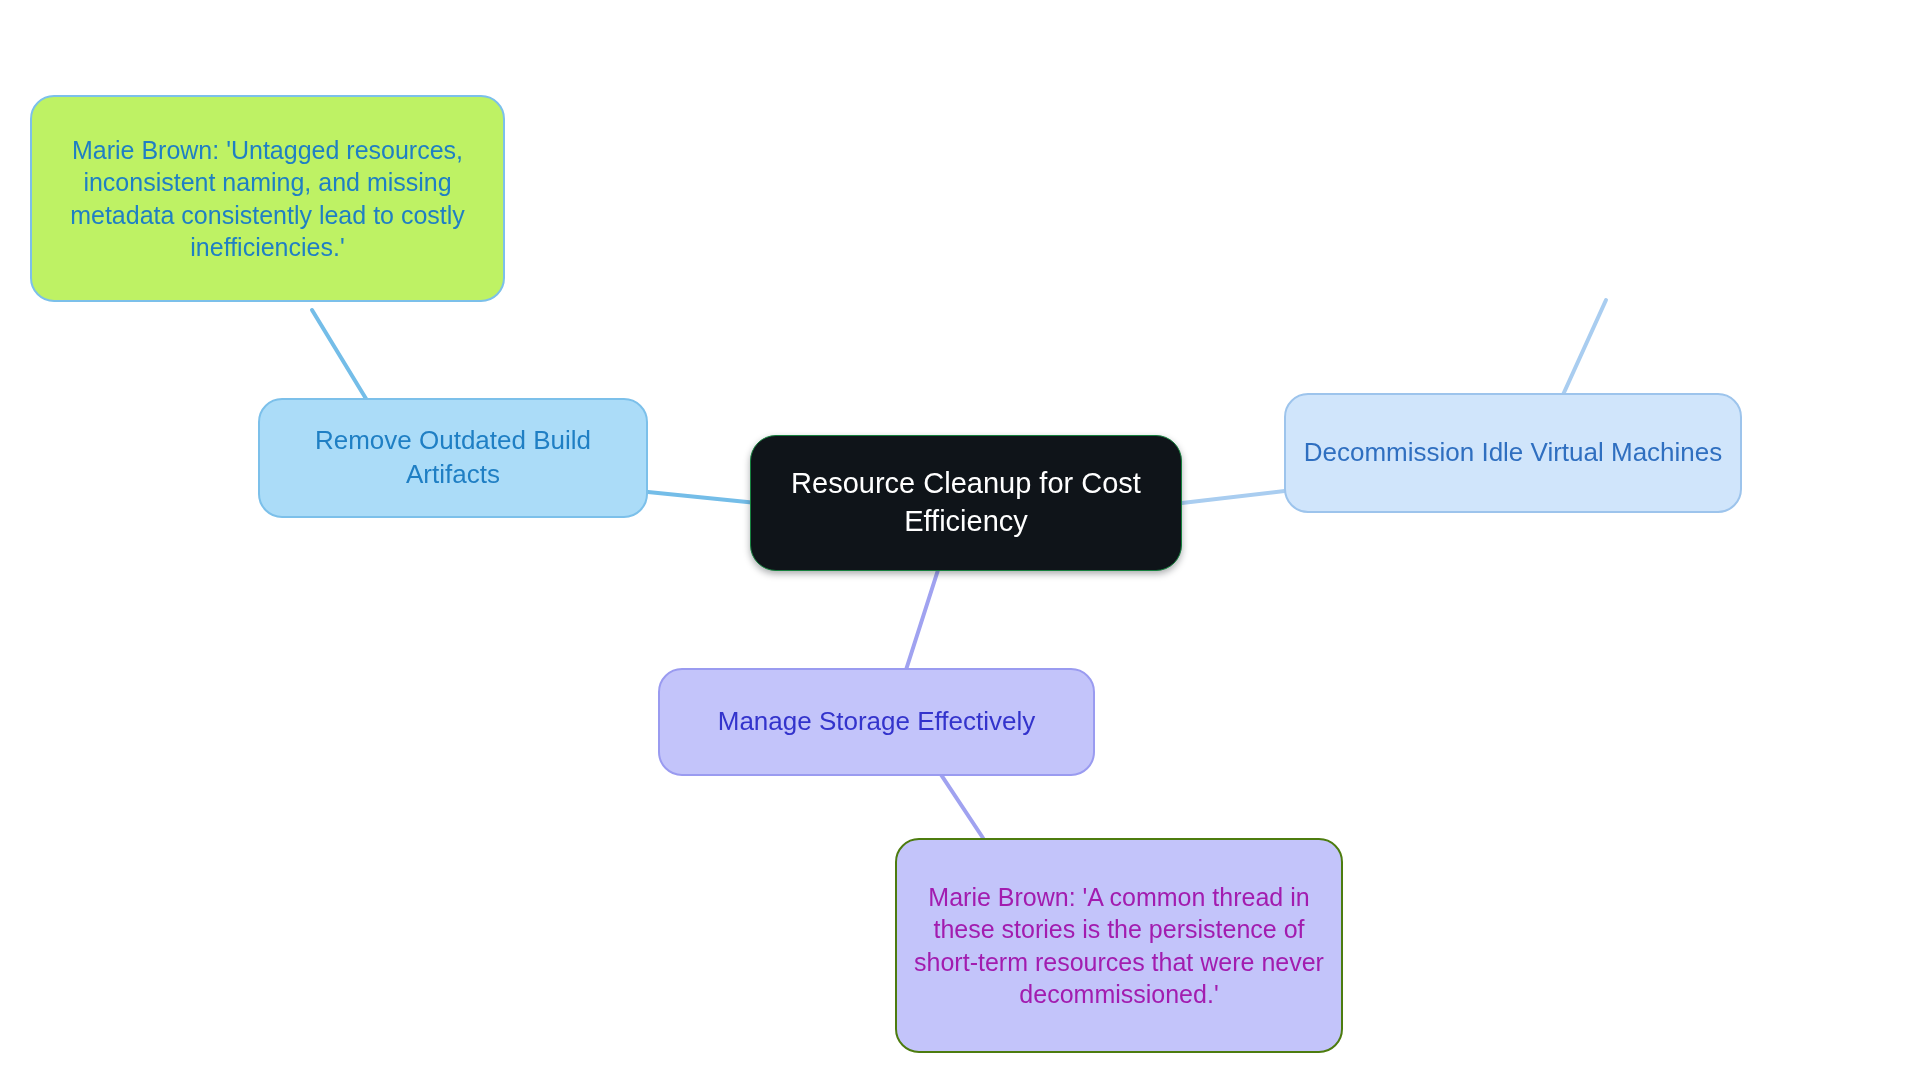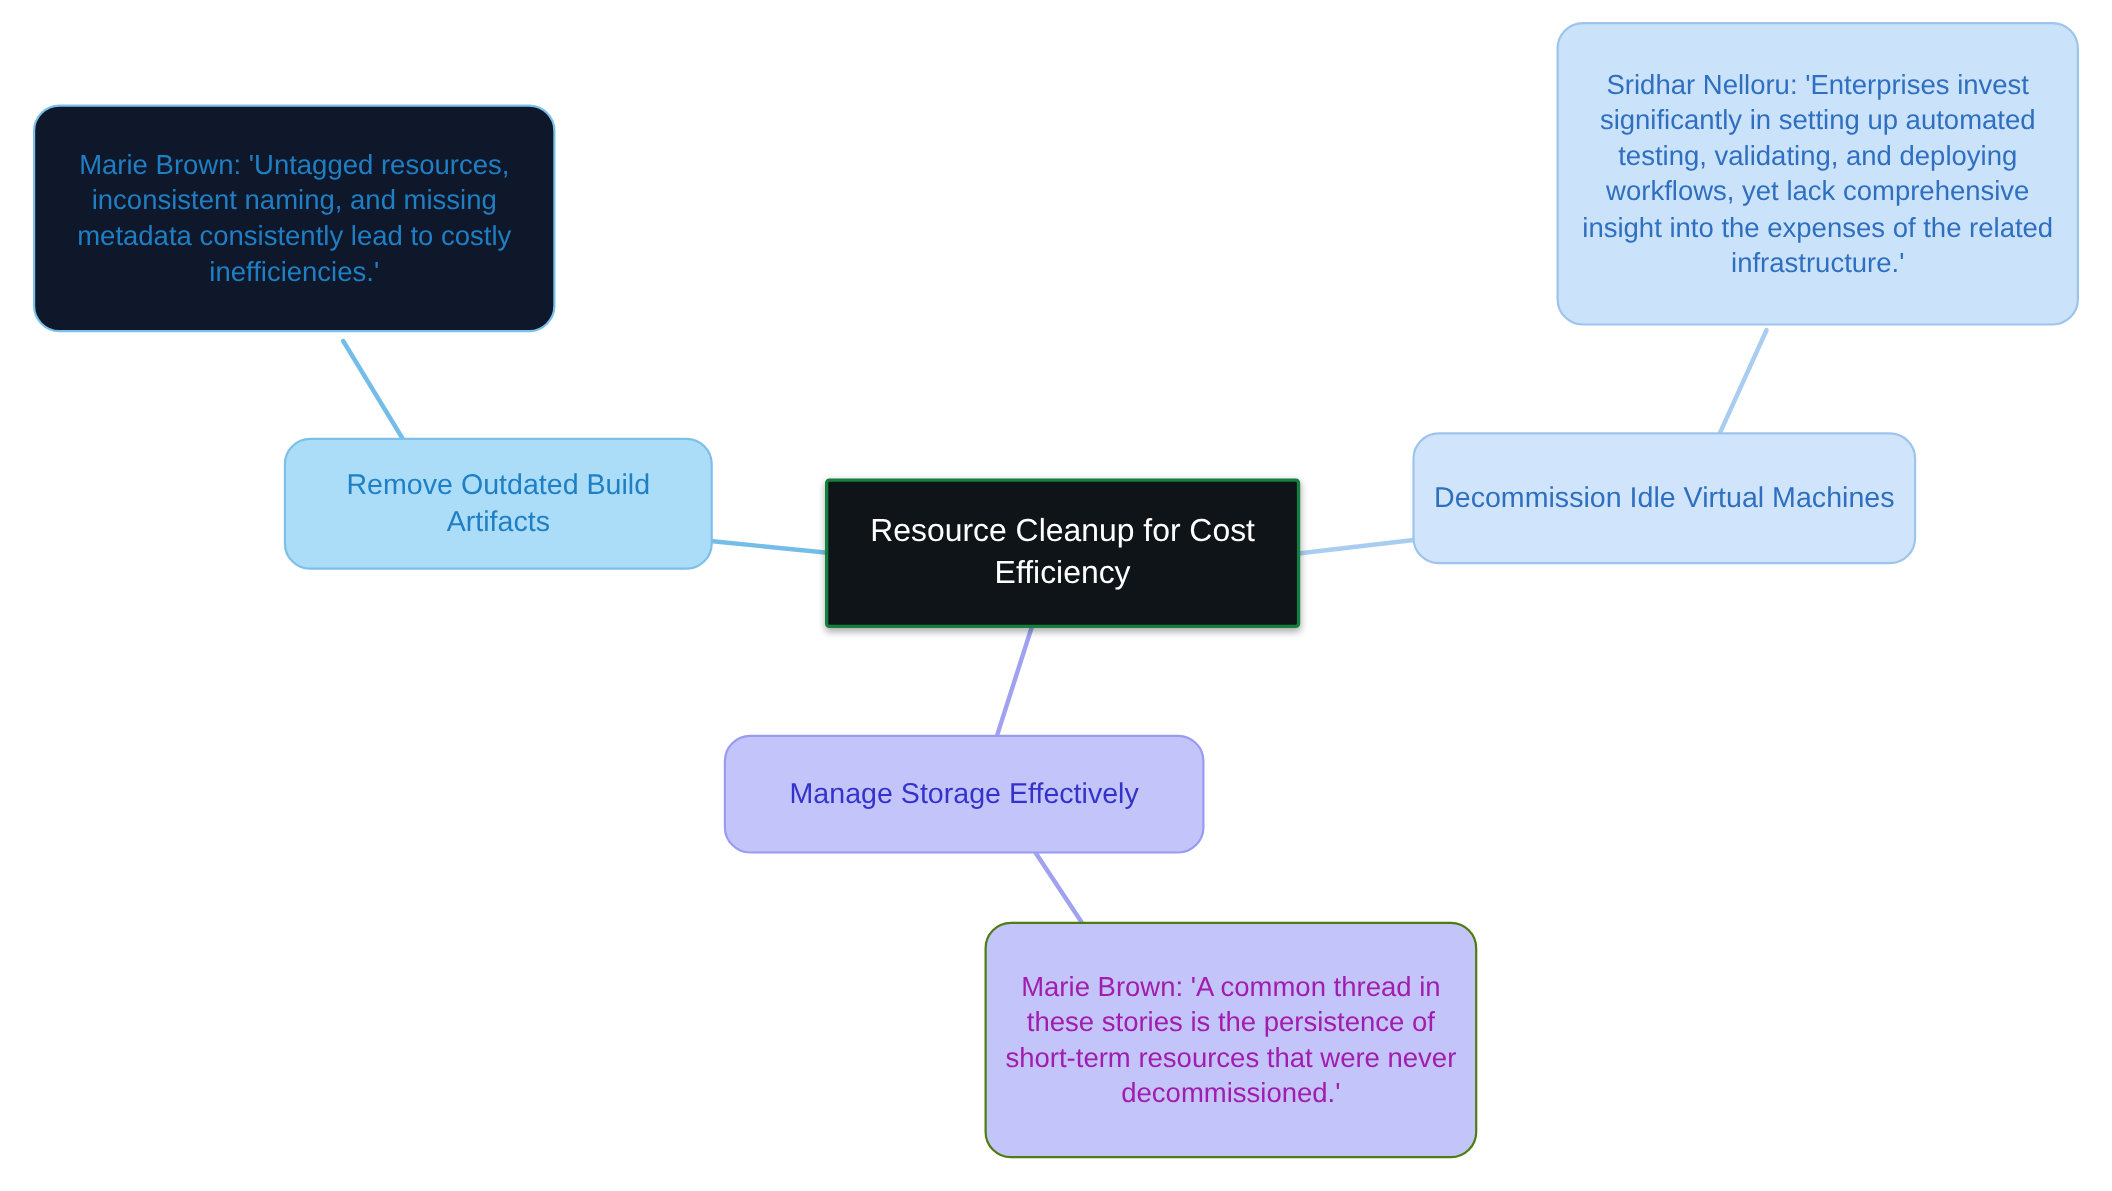--- a/index.html
+++ b/index.html
@@ -40,36 +40,36 @@
   }
   .node-text {
     display: block;
     width: 100%;
     white-space: pre-line;
   }
 
   
   .node-root {
     background: #0f1419;
-    border: 3px solid #15803d;
+    border: 1px solid #15803d;
     color: #ffffff;
     font-size: 29px;
-    border-radius: 4px;
+    border-radius: 26px;
     box-shadow: 0 3px 7px rgba(15, 20, 25, 0.35);
   }
 
   
   .node-blue-mid {
     background: #abdcf8;
     border: 2px solid #7cc0ea;
     color: #1f7fc4;
     font-size: 26px;
   }
   .node-blue-leaf {
-    background: #0f172a;
+    background: #bef264;
     border: 2px solid #7cc0ea;
     color: #1f7fc4;
     font-size: 25px;
   }
 
   
   .node-blue-light-mid {
     background: #d0e5fb;
     border: 2px solid #9dc4ec;
     color: #2f6fc0;
@@ -125,23 +125,20 @@
   </div>
 
   <div class="node node-root" style="left:750px; top:435px; width:432px; height:136px;">
     <span class="node-text">Resource Cleanup for Cost Efficiency</span>
   </div>
 
   <div class="node node-blue-light-mid" style="left:1284px; top:393px; width:458px; height:120px;">
     <span class="node-text">Decommission Idle Virtual Machines</span>
   </div>
 
-  <div class="node node-blue-light-leaf" style="left:1415px; top:20px; width:475px; height:276px;">
-    <span class="node-text">Sridhar Nelloru: 'Enterprises invest significantly in setting up automated testing, validating, and deploying workflows, yet lack comprehensive insight into the expenses of the related infrastructure.'</span>
-  </div>
 
   <div class="node node-purple-mid" style="left:658px; top:668px; width:437px; height:108px;">
     <span class="node-text">Manage Storage Effectively</span>
   </div>
 
   <div class="node node-purple-leaf" style="left:895px; top:838px; width:448px; height:215px;">
     <span class="node-text">Marie Brown: 'A common thread in these stories is the persistence of short-term resources that were never decommissioned.'</span>
   </div>
 
 </div>

